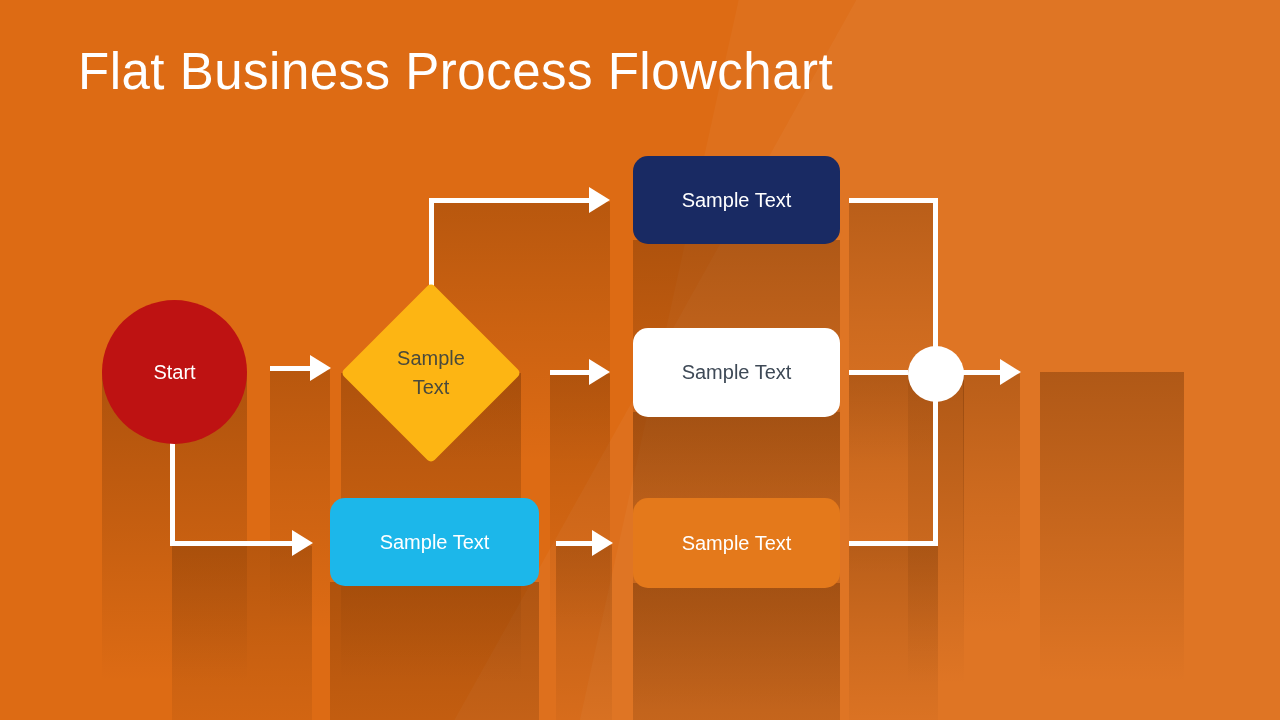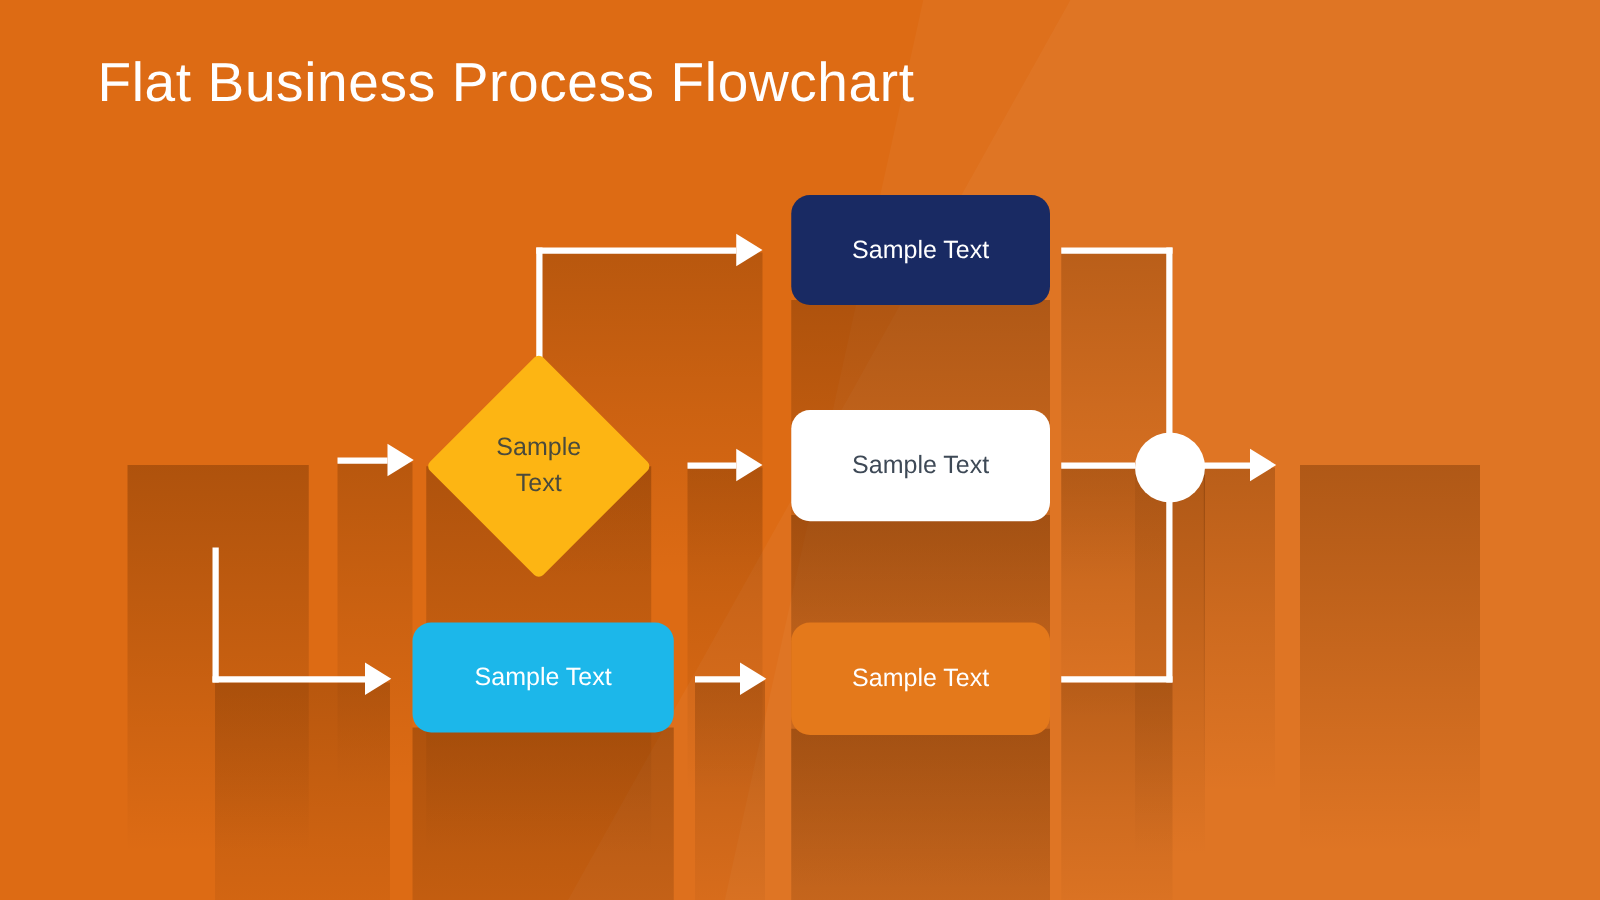--- a/index.html
+++ b/index.html
@@ -10,21 +10,21 @@
     background:#DD6B14;
     font-family:"Liberation Sans", sans-serif;
   }
   
   .band{position:absolute;inset:0;pointer-events:none;}
   .band-a{background:rgba(255,255,255,0.035);clip-path:polygon(57.7% 0,100% 0,100% 100%,45.3% 100%);}
   .band-b{background:rgba(255,255,255,0.04);clip-path:polygon(66.9% 0,100% 0,100% 100%,35.5% 100%);}
 
   .title{
     position:absolute;left:78px;top:42px;
-    font-size:44px;font-weight:300;color:#ffffff;
+    font-size:51px;font-weight:300;color:#ffffff;
     letter-spacing:0.5px;z-index:6;margin:0;
   }
 
   
   .shadow{
     position:absolute;z-index:1;
     background:linear-gradient(180deg, rgba(99,42,0,0.38) 0%, rgba(99,42,0,0.20) 48%, rgba(99,42,0,0) 100%);
   }
   .line-shadow{
     position:absolute;z-index:1;
@@ -151,20 +151,23 @@
   <div class="l v-navy"></div>
 
   <div class="l h-white"></div>
 
   <div class="l v-orange"></div>
   <div class="l h-orange"></div>
 
   <div class="l h-end-arrow"></div>
   <div class="ah ah-end"></div>
 
+  <div class="node circle n-start">
+    <span>Start</span>
+  </div>
 
   <div class="node n-diamond"></div>
   <div class="node n-diamond-label">Sample Text</div>
 
   <div class="node rbox n-navy">
     <span>Sample Text</span>
   </div>
 
   <div class="node rbox n-white">
     <span>Sample Text</span>

